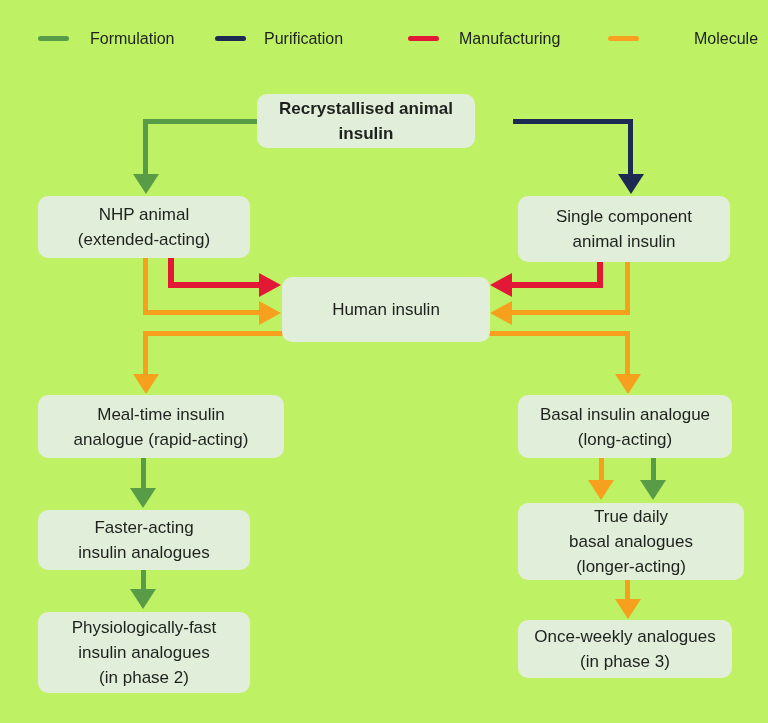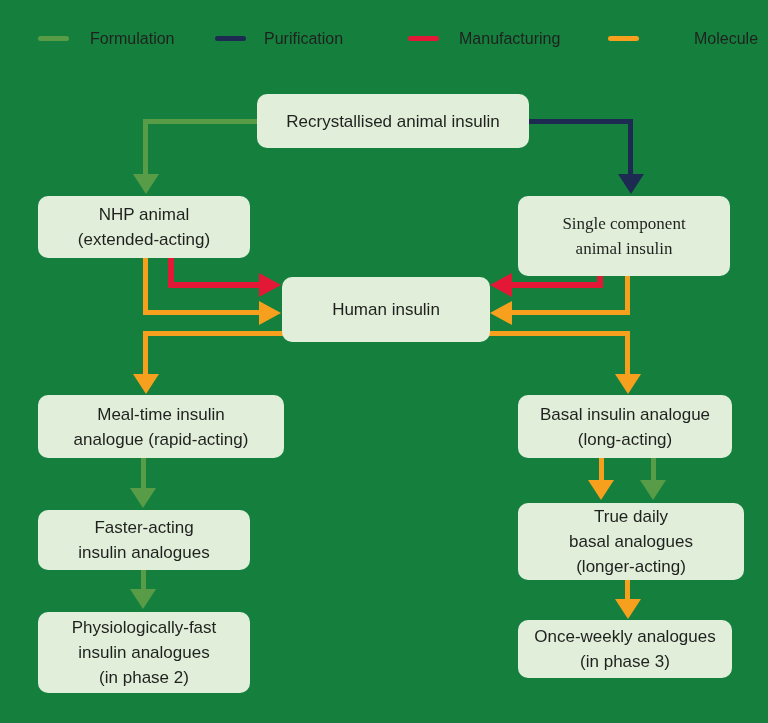--- a/index.html
+++ b/index.html
@@ -5,21 +5,21 @@
   :root{
     --green:#589c48;
     --navy:#1d2a52;
     --red:#e31837;
     --orange:#f6a01e;
     --fill:#e1eed9;
     --text:#1f211f;
   }
   html,body{margin:0;padding:0;background:#ffffff;}
   #stage{
-    position:relative;width:768px;height:723px;background:#15803d;overflow:hidden;
+    position:relative;width:768px;height:723px;background:#bef264;overflow:hidden;
     font-family:"Liberation Sans", sans-serif;color:var(--text);
   }
   .dash{position:absolute;width:31px;height:5px;border-radius:2.5px;top:36px;}
   .legend-label{position:absolute;top:29px;font-size:16px;line-height:19px;color:var(--text);}
   .node{
     position:absolute;background:var(--fill);border-radius:10px;z-index:2;
     display:flex;align-items:center;justify-content:center;text-align:center;
     white-space:pre-line;font-size:17px;line-height:25px;padding:0 6px;box-sizing:border-box;
   }
   .seg{position:absolute;z-index:1;}
@@ -108,26 +108,26 @@
   <div>
     <div class="seg" style="left:651px;top:458px;width:5px;height:23px;background:var(--green);"></div>
     <div class="ah ah-down" style="left:640px;top:480px;--ac:var(--green);"></div>
   </div>
 
   <div>
     <div class="seg" style="left:625px;top:580px;width:5px;height:20px;background:var(--orange);"></div>
     <div class="ah ah-down" style="left:615px;top:599px;--ac:var(--orange);"></div>
   </div>
 
-  <div class="node" style="left:257px;top:94px;width:272px;height:54px;">Recrystallised animal insulin</div>
+  <div class="node" style="left:257px;top:94px;width:218px;height:54px;font-weight:bold;">Recrystallised animal insulin</div>
 
   <div class="node" style="left:38px;top:196px;width:212px;height:62px;">NHP animal
 (extended-acting)</div>
 
-  <div class="node" style="left:518px;top:196px;width:212px;height:80px;font-family:Liberation Serif, serif;">Single component
+  <div class="node" style="left:518px;top:196px;width:212px;height:66px;">Single component
 animal insulin</div>
 
   <div class="node" style="left:282px;top:277px;width:208px;height:65px;">Human insulin</div>
 
   <div class="node" style="left:38px;top:395px;width:246px;height:63px;">Meal-time insulin
 analogue (rapid-acting)</div>
 
   <div class="node" style="left:38px;top:510px;width:212px;height:60px;">Faster-acting
 insulin analogues</div>
 

